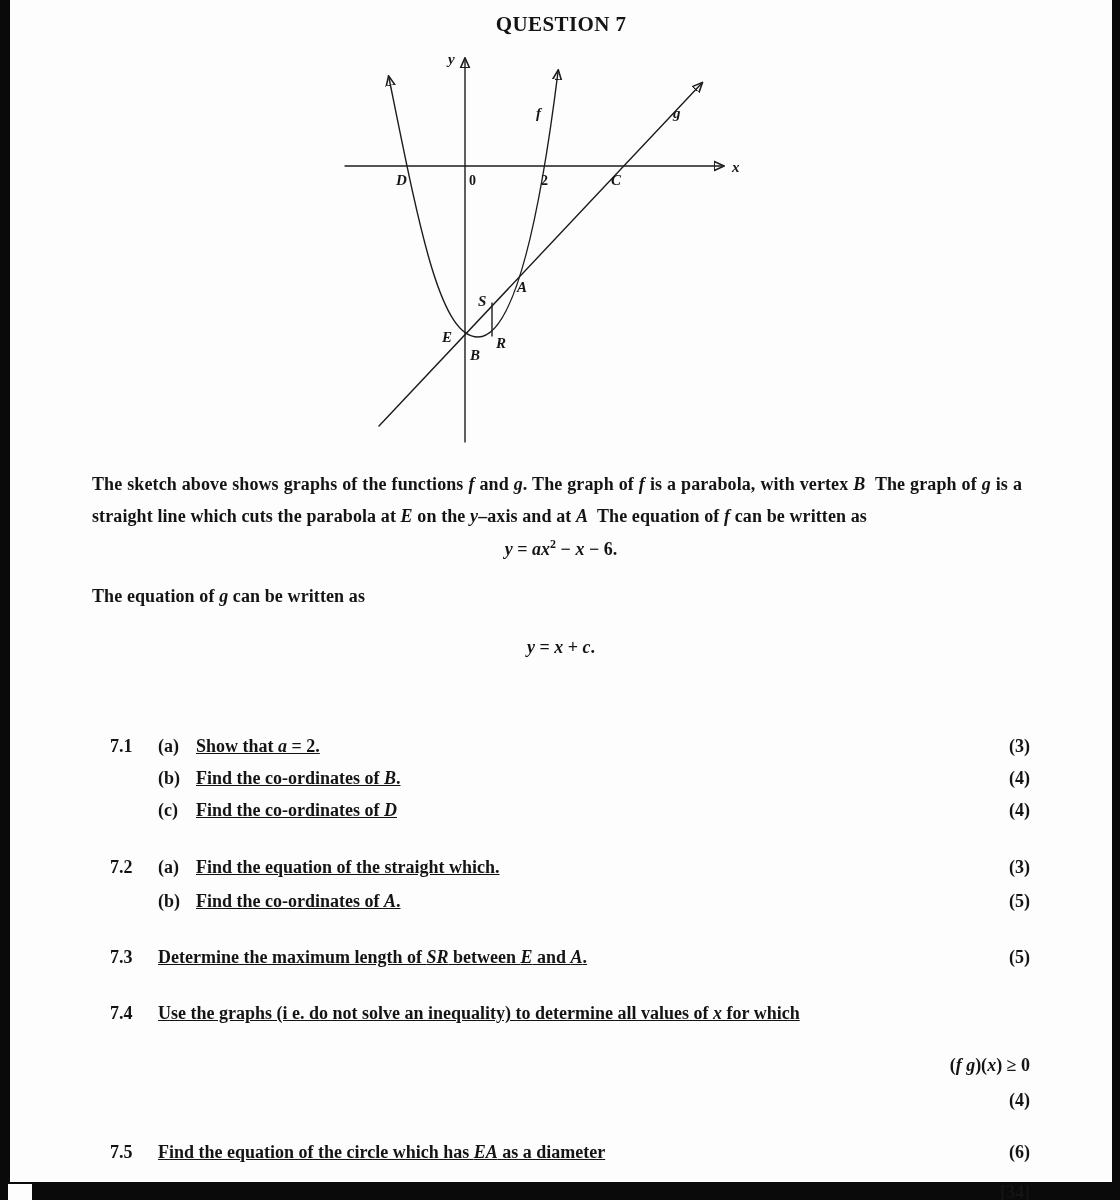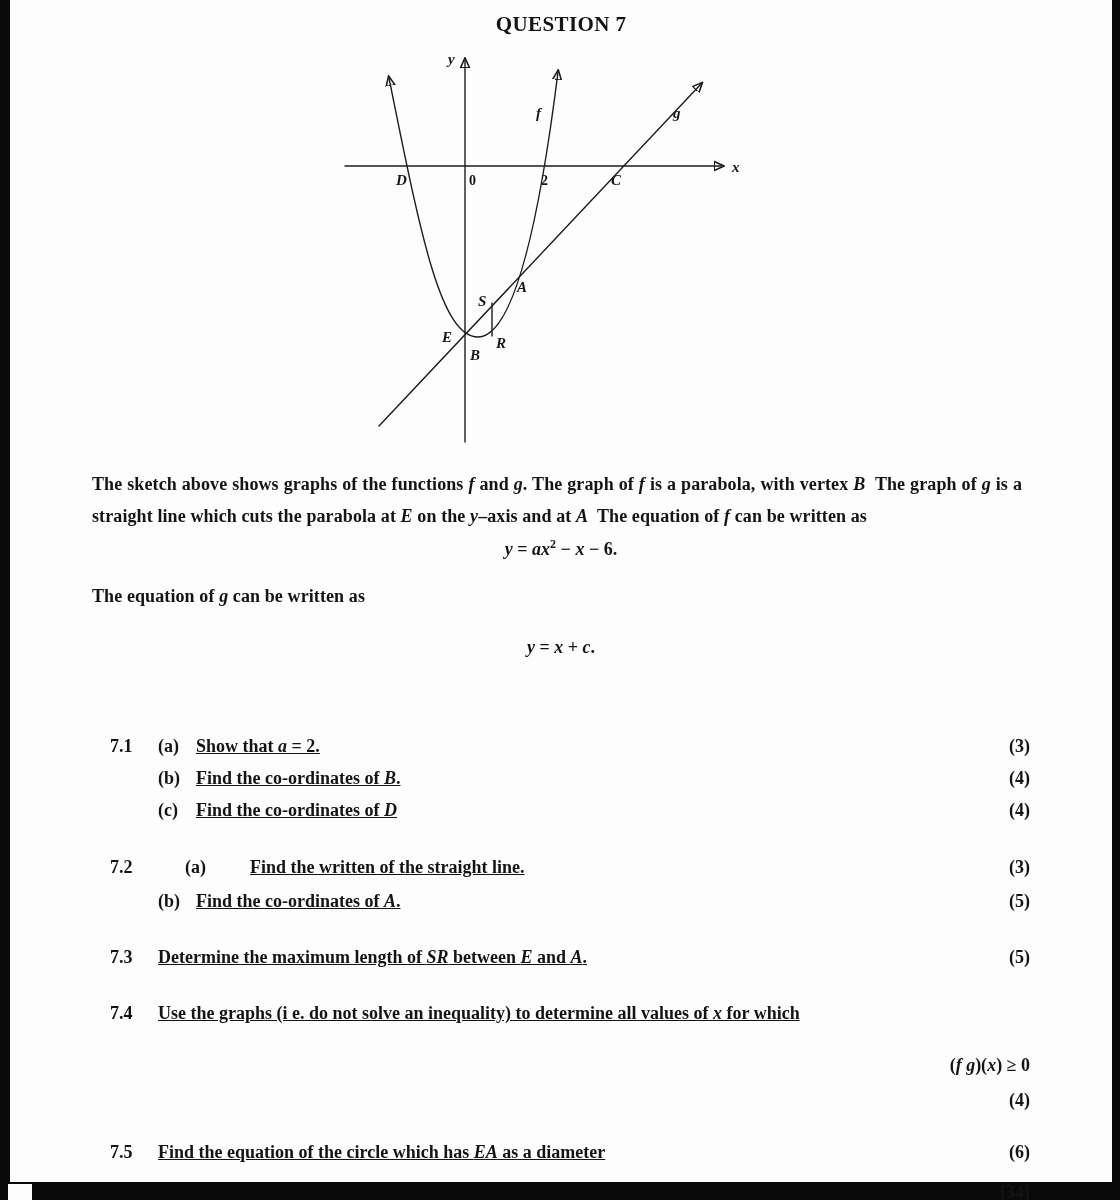--- a/index.html
+++ b/index.html
@@ -40,21 +40,21 @@
   }
   #eqf { top:537px; }
   #eqg { top:637px; }
 
   .qlist { position:absolute; left:100px; top:730px; width:920px; font-size:18px; font-weight:600; }
   .qrow { display:flex; line-height:32px; }
   .qnum { width:48px; flex:none; }
   .qpart { width:38px; flex:none; }
   .qtext { flex:1;text-decoration:underline; }
   .qmark { width:54px; flex:none; text-align:right; }
-  .mt25 { margin-top:25px;gap:27px; } .mt2 { margin-top:2px; } .mt16 { margin-top:24px; }
+  .mt25 { margin-top:25px; } .mt2 { margin-top:2px; } .mt16 { margin-top:24px; }
   .mt20 { margin-top:20px; } .mt3 { margin-top:3px; } .mt8 { margin-top:8px; }
   .ineq { text-align:right; line-height:32px; margin-top:20px; }
   .right { text-align:right; line-height:32px; }
   .total { font-weight:700; }
   sup { font-size:12px; }
 </style>
 </head>
 <body>
 
 <div class="screen">
@@ -116,21 +116,21 @@
       <div class="qrow">
         <span class="qnum"></span>
         <span class="qpart">(c)</span>
         <span class="qtext">Find the co-ordinates of <i>D</i></span>
         <span class="qmark">(4)</span>
       </div>
 
       <div class="qrow mt25">
         <span class="qnum">7.2</span>
         <span class="qpart">(a)</span>
-        <span class="qtext">Find the written of the straight line.</span>
+        <span class="qtext">Find the equation of the straight which.</span>
         <span class="qmark">(3)</span>
       </div>
 
       <div class="qrow mt2">
         <span class="qnum"></span>
         <span class="qpart">(b)</span>
         <span class="qtext">Find the co-ordinates of <i>A</i>.</span>
         <span class="qmark">(5)</span>
       </div>
 

